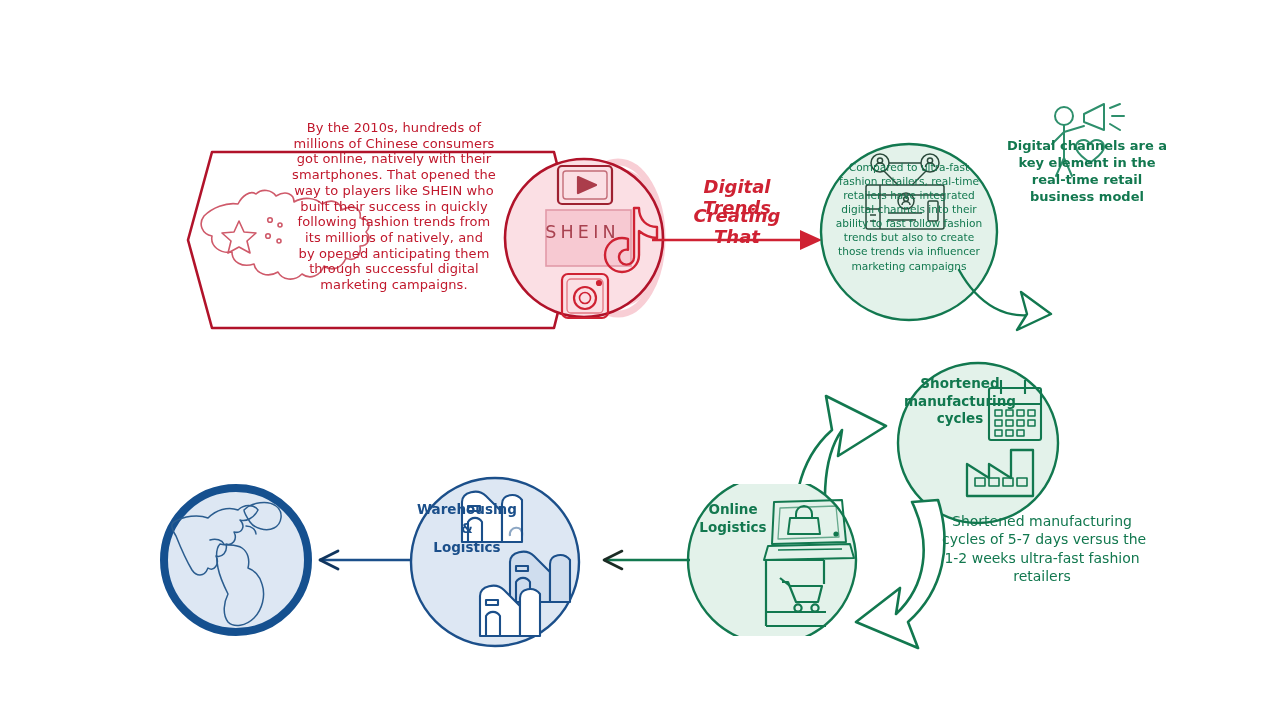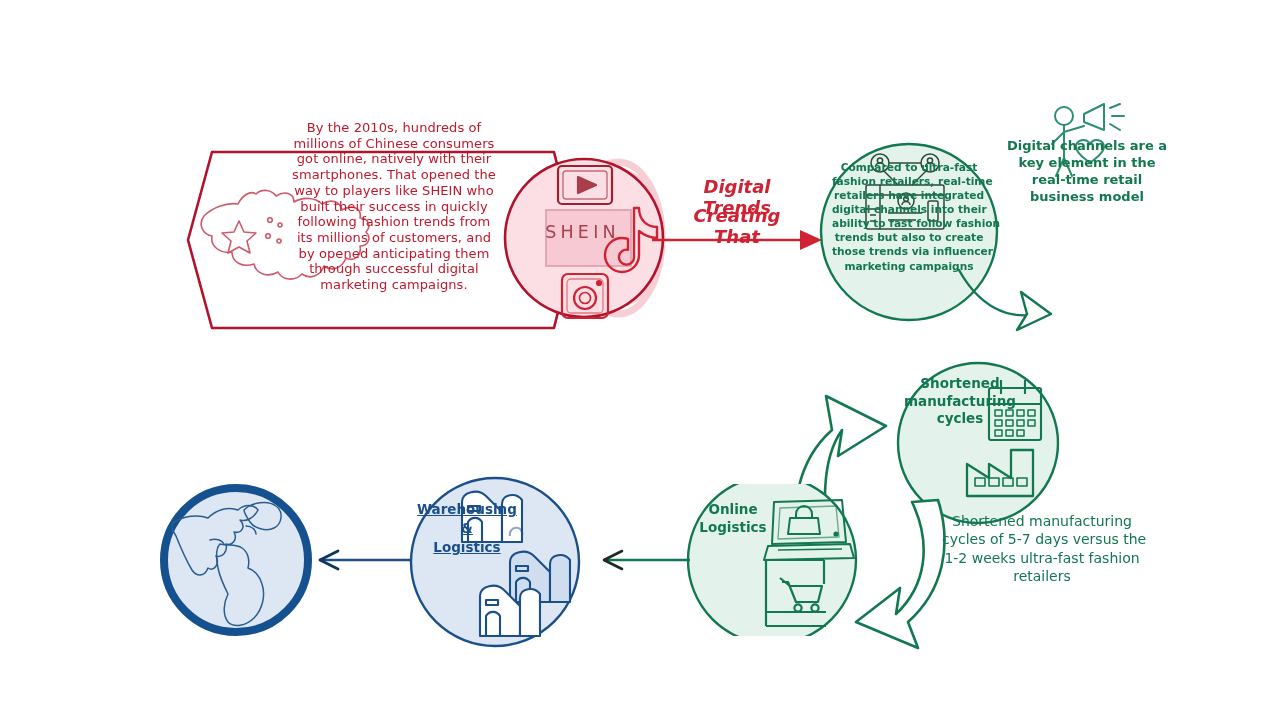--- a/index.html
+++ b/index.html
@@ -5,21 +5,21 @@
   html,body{margin:0;padding:0;background:#ffffff;}
   body{width:1280px;height:720px;overflow:hidden;
        font-family:"DejaVu Sans","Liberation Sans",sans-serif;}
   #stage{position:relative;width:1280px;height:720px;background:#fff;}
   .abs{position:absolute;margin-top:38px;}
   svg{display:block;}
   .txt{position:absolute;text-align:center;line-height:1.18;
        font-family:"DejaVu Sans","Liberation Sans",sans-serif;}
   .red-txt{color:#c0182c;}
   .grn-txt{color:#12784f;}
-  .blu-txt{color:#1b4f8a;text-decoration:underline;}
+  .blu-txt{color:#1b4f8a;}
   .lbl-red{font-size:18px;font-weight:700;color:#cf2233;font-style:italic;}
   .nowrap{white-space:nowrap;}
 </style>
 </head>
 <body>
 
 <div id="stage">
 
   <div class="abs" style="left:182px;top:108px;">
     <svg width="400" height="188" viewBox="0 0 400 188">
@@ -41,21 +41,21 @@
   </div>
 
   <div class="txt red-txt" id="bannerText" style="left:288px;top:120px;width:212px;font-size:13px;font-weight:400;letter-spacing:.1px;line-height:1.21;">
       <div class="nowrap">By the 2010s, hundreds of</div>
       <div class="nowrap">millions of Chinese consumers</div>
       <div class="nowrap">got online, natively with their</div>
       <div class="nowrap">smartphones. That opened the</div>
       <div class="nowrap">way to players like SHEIN who</div>
       <div class="nowrap">built their success in quickly</div>
       <div class="nowrap">following fashion trends from</div>
-      <div class="nowrap">its millions of customers, and</div>
+      <div class="nowrap">its millions of natively, and</div>
       <div class="nowrap">by opened anticipating them</div>
       <div class="nowrap">through successful digital</div>
       <div class="nowrap">marketing campaigns.</div>
     </div>
 
   <div class="abs" style="left:498px;top:104px;">
     <svg width="190" height="192" viewBox="0 0 190 192">
       <g fill="none" stroke="#f3a7b4" opacity=".55">
         <ellipse cx="120" cy="96" rx="44" ry="76" stroke-width="7"></ellipse>
         <ellipse cx="124" cy="96" rx="36" ry="66" stroke-width="5"></ellipse>
@@ -109,21 +109,21 @@
         <rect x="48" y="44" width="78" height="44" rx="2"></rect>
         <path d="M48 54 L126 54 M62 44 L62 88 M48 68 L62 68 M52 74 h6 M52 80 h6"></path>
         <circle cx="88" cy="60" r="8"></circle>
           <circle cx="88" cy="58" r="2.3"></circle>
         <path d="M84 64 a4 3.5 0 0 1 8 0"></path>
         <path d="M70 72 L104 72 M70 79 L98 79"></path>
         <rect x="110" y="60" width="10" height="20" rx="1.5"></rect>
       </g>
     </svg>
   </div>
-  <div class="txt grn-txt" id="dcText" style="left:832px;top:160px;width:154px;font-size:10.6px;font-weight:700;line-height:1.33;">
+  <div class="txt grn-txt" id="dcText" style="left:832px;top:160px;width:154px;font-size:10.6px;font-weight:400;line-height:1.33;">
       <div class="nowrap">Compared to ultra-fast</div>
       <div class="nowrap">fashion retailers, real-time</div>
       <div class="nowrap">retailers have integrated</div>
       <div class="nowrap">digital channels into their</div>
       <div class="nowrap">ability to fast follow fashion</div>
       <div class="nowrap">trends but also to create</div>
       <div class="nowrap">those trends via influencer</div>
       <div class="nowrap">marketing campaigns</div>
     </div>
 

